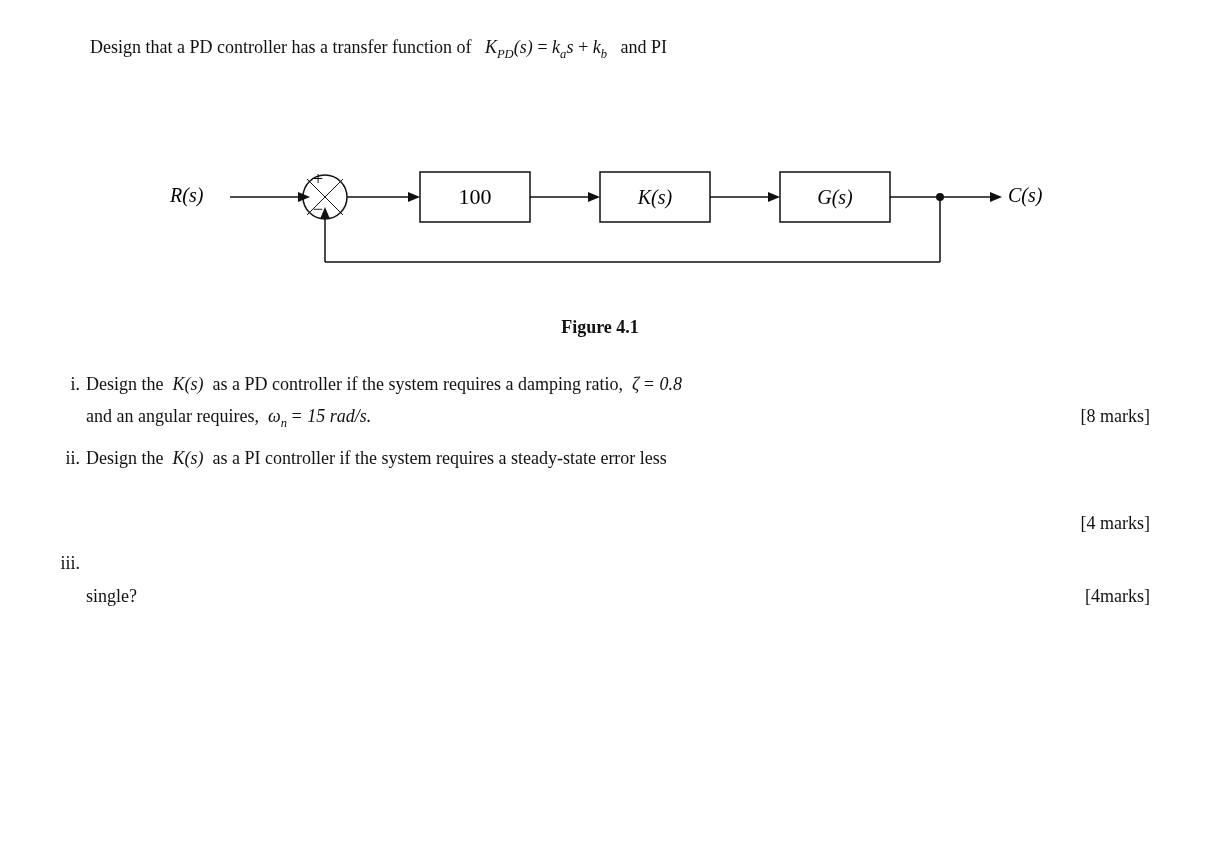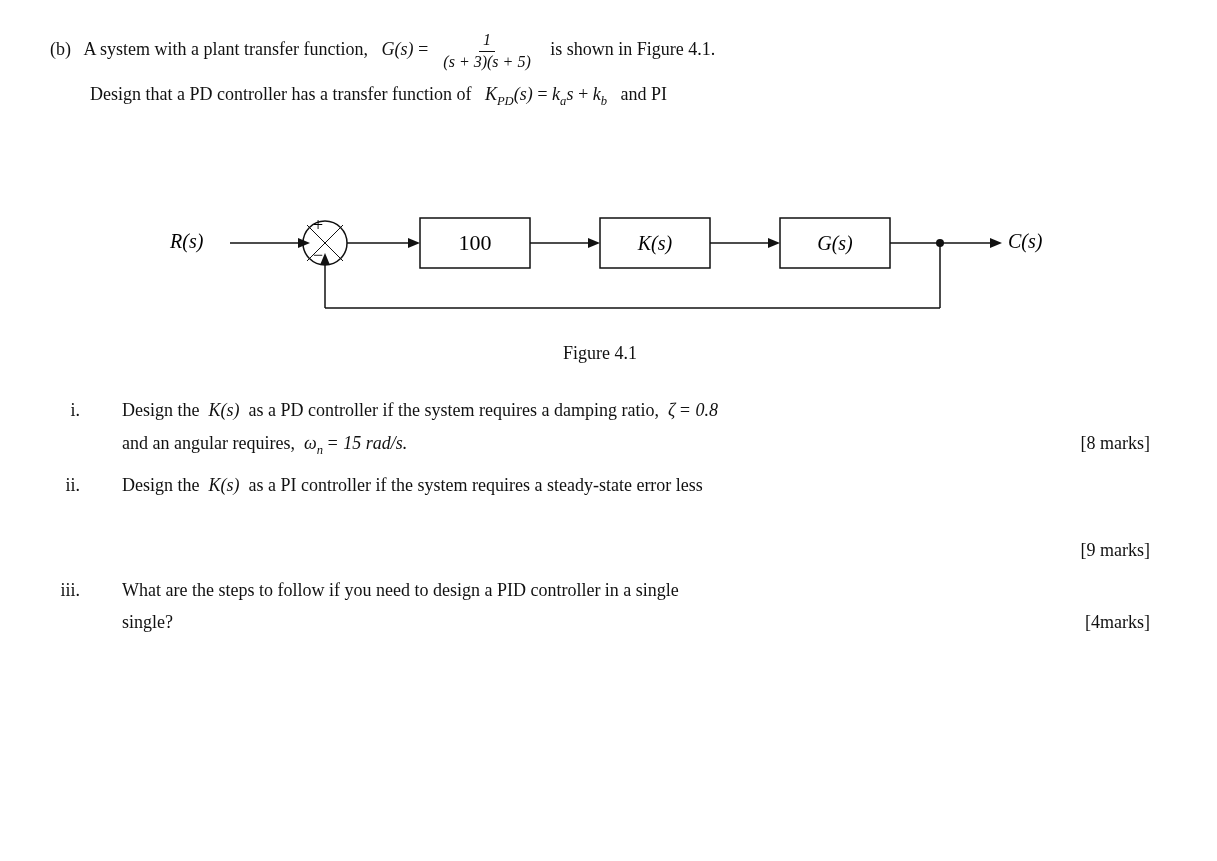--- a/index.html
+++ b/index.html
@@ -53,26 +53,27 @@
     .indent {
       margin-left: 40px;
     }
 
     
     .diagram-container {
       margin: 30px auto 10px auto;
       display: flex;
       flex-direction: column;
       align-items: center;
+      gap: 20px;
     }
 
     
     .figure-caption {
       text-align: right;
-      font-weight: normal;
+      font-weight: bold;
       font-size: 18px;
       margin-bottom: 20px;
     }
 
     
     .questions {
       margin-top: 10px;
     }
 
     .question-item {
@@ -82,50 +83,33 @@
       line-height: 1.8;
     }
 
     .q-label {
       min-width: 30px;
       text-align: right;
     }
 
     .q-body {
       flex: 1;
-      margin-left: 36px;
     }
 
     
     .block-diagram-svg {
       width: 900px;
       height: 200px;
     }
   </style>
 </head>
 <body>
 
 <div class="page-content">
 
-  <div class="text-line">
-    <span>(b)</span>
-    &nbsp;
-    <span>A system with a plant transfer function,</span>
-    &nbsp;
-    
-    <span class="math-inline">
-      <em>G</em>(<em>s</em>) = 
-      <span class="math-frac">
-        <span class="numerator">1</span>
-        <span class="denominator">(s + 3)(s + 5)</span>
-      </span>
-    </span>
-    &nbsp;
-    <span>is shown in Figure 4.1.</span>
-  </div>
 
   <div class="text-line indent">
     <span>Design that a PD controller has a transfer function of</span>
     &nbsp;
     <span class="math-inline">
       <em>K</em><sub>PD</sub>(<em>s</em>) = <em>k</em><sub>a</sub><em>s</em> + <em>k</em><sub>b</sub>
     </span>
     &nbsp;
     <span>and PI</span>
   </div>
@@ -201,28 +185,27 @@
     </div>
 
     <div class="question-item">
       <span class="q-label">ii.</span>
       <div class="q-body">
         <span>Design the</span>
         &nbsp;<span class="math-inline"><em>K</em>(<em>s</em>)</span>&nbsp;
         <span>as a PI controller if the system requires a steady-state error less</span>
         <br>
         <br>
-        <span style="float:right;">[9 marks]</span>
+        <span style="float:right;">[4 marks]</span>
       </div>
     </div>
 
     <div class="question-item">
       <span class="q-label">iii.</span>
       <div class="q-body">
-        <span>What are the steps to follow if you need to design a PID controller in a single</span>
         <br>
         <span>single?</span>
         <span style="float:right;">[4marks]</span>
       </div>
     </div>
 
   </div>
 
 </div>
 

